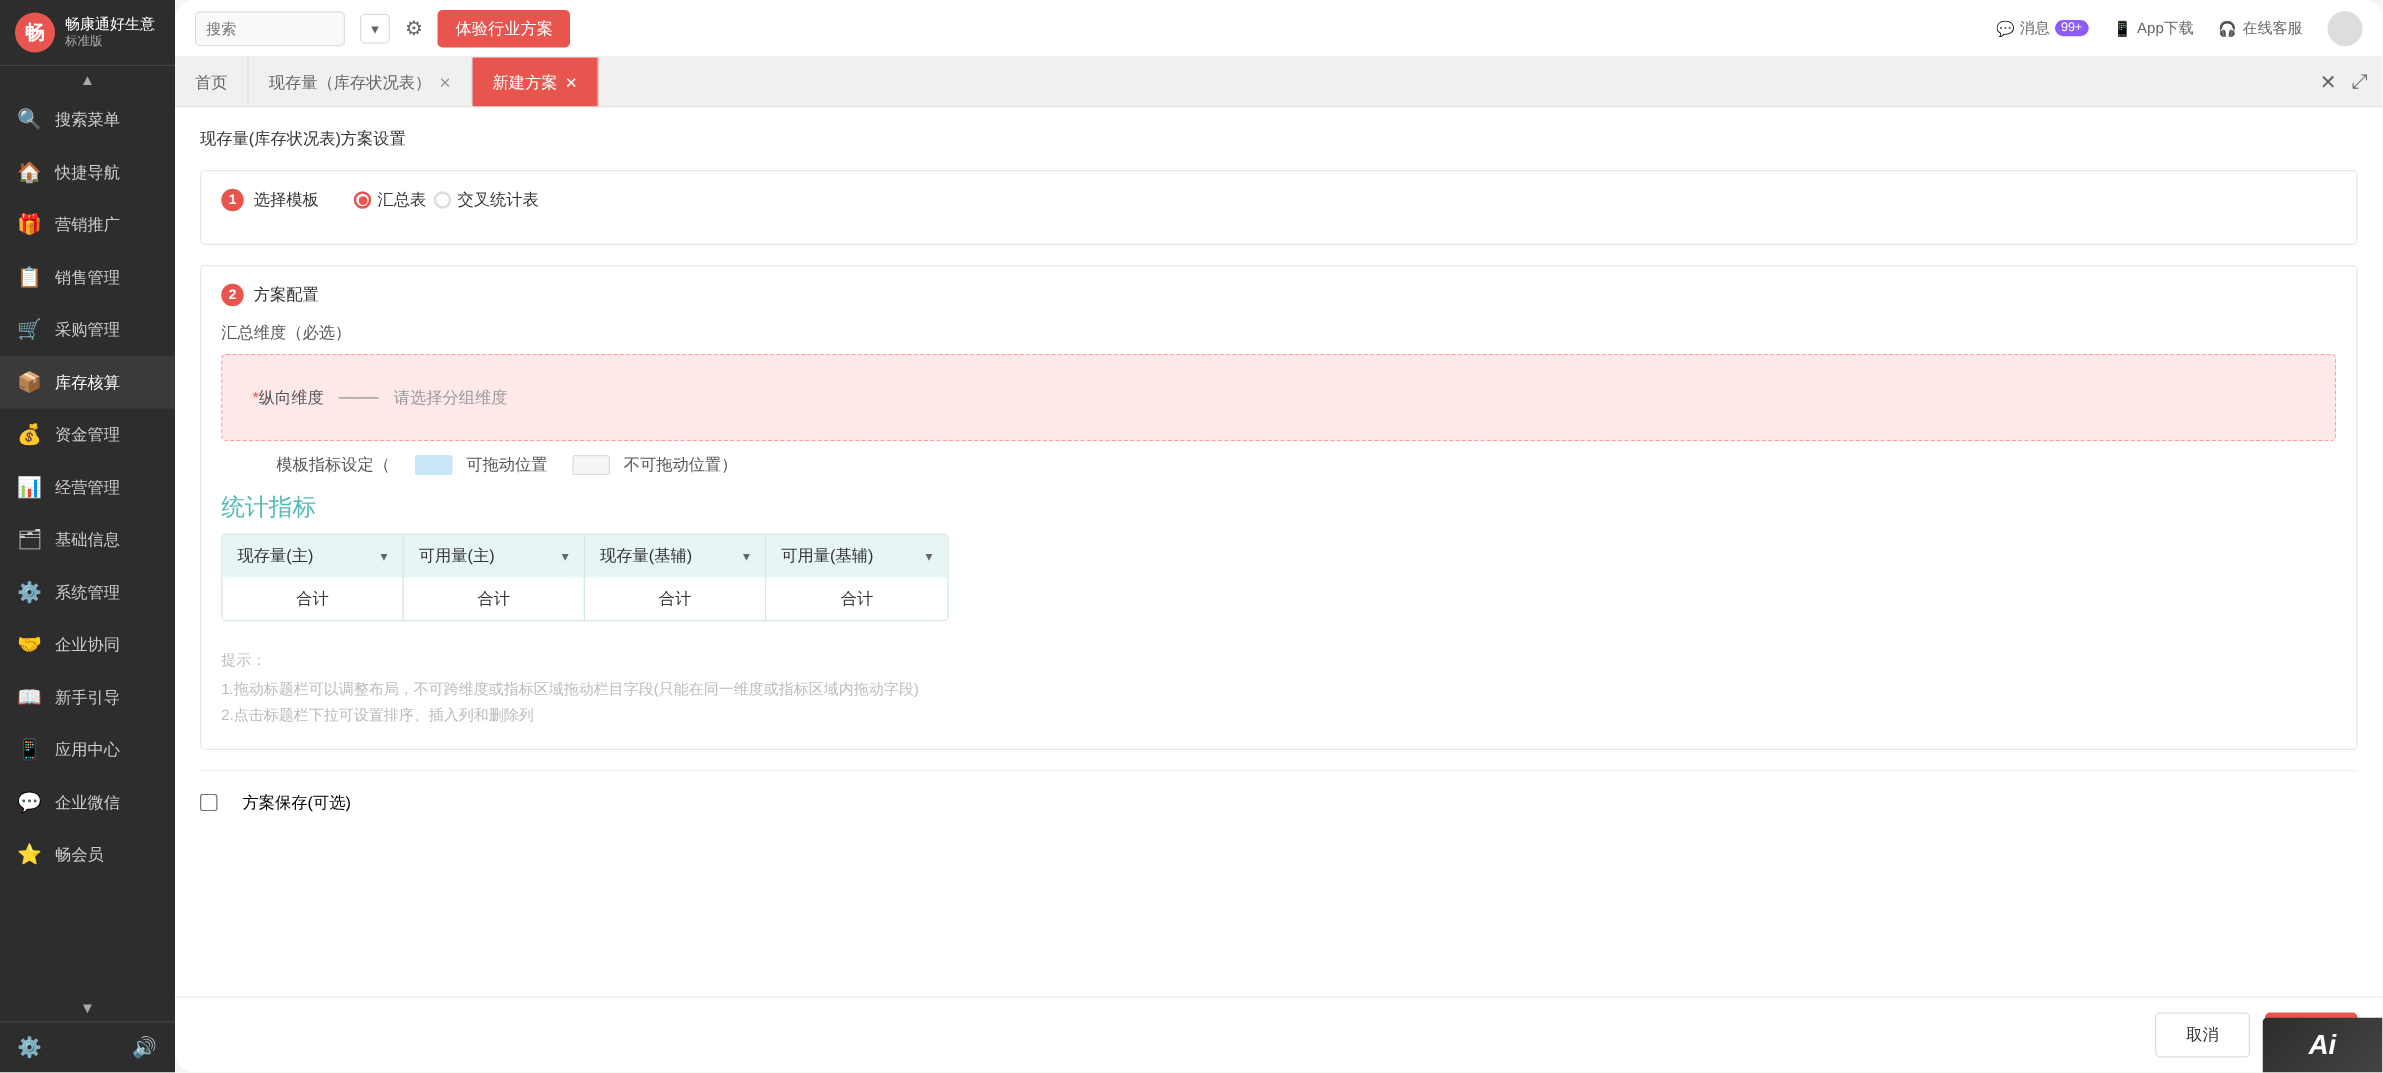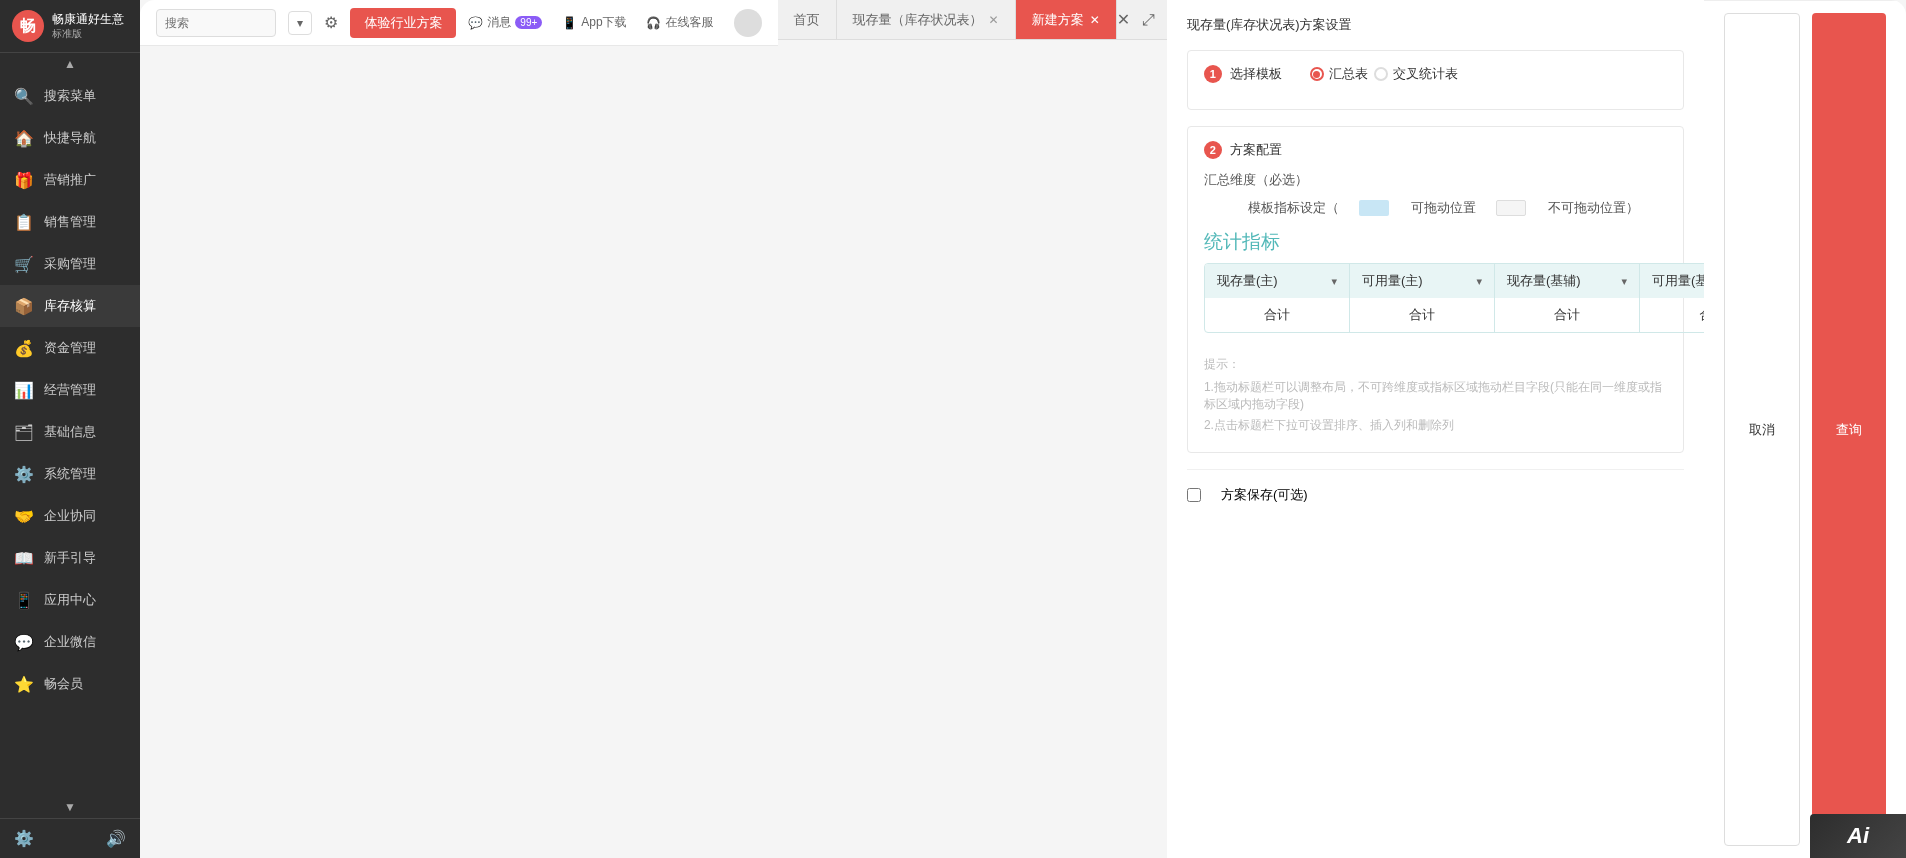--- a/index.html
+++ b/index.html
@@ -76,21 +76,21 @@
       color: #aaa;
       text-align: center;
       cursor: pointer;
       font-size: 12px;
     }
 
     
     .main {
       flex: 1;
       display: flex;
-      flex-direction: row;
+      flex-direction: column;
       overflow: hidden;
       border-radius: 15px;
     }
 
     
     .topbar {
       height: 46px;
       background: #fff;
       display: flex;
       align-items: center;
@@ -344,21 +344,21 @@
       gap: 10px;
       font-size: 13px;
       color: #555;
       margin-bottom: 12px;
       margin-top: 10px;
       margin-left: 44px;
     }
     .indicator-draggable {
       display: flex;
       align-items: center;
-      gap: 22px;
+      gap: 11px;
       padding-left: 10px;
     }
     .drag-box {
       width: 30px;
       height: 16px;
       background: #c8e6f5;
       border-radius: 2px;
     }
     .no-drag-box {
       width: 30px;
@@ -646,20 +646,25 @@
     </div>
 
     <div class="section">
       <div class="section-header">
         <div class="section-num">2</div>
         <div class="section-title">方案配置</div>
       </div>
 
       <div class="dimension-label">汇总维度（必选）</div>
 
+      <div class="dimension-box">
+        <span class="dimension-required"><span style="color:#e8554e;">*</span><span style="color:#555;">纵向维度</span></span>
+        <span class="dimension-arrow">——</span>
+        <span class="dimension-placeholder">请选择分组维度</span>
+      </div>
 
       
       <div class="indicator-row">
         <span>模板指标设定（</span>
         <div class="indicator-draggable">
           <div class="drag-box"></div>
           <span>可拖动位置</span>
         </div>
         <div class="indicator-draggable">
           <div class="no-drag-box"></div>

